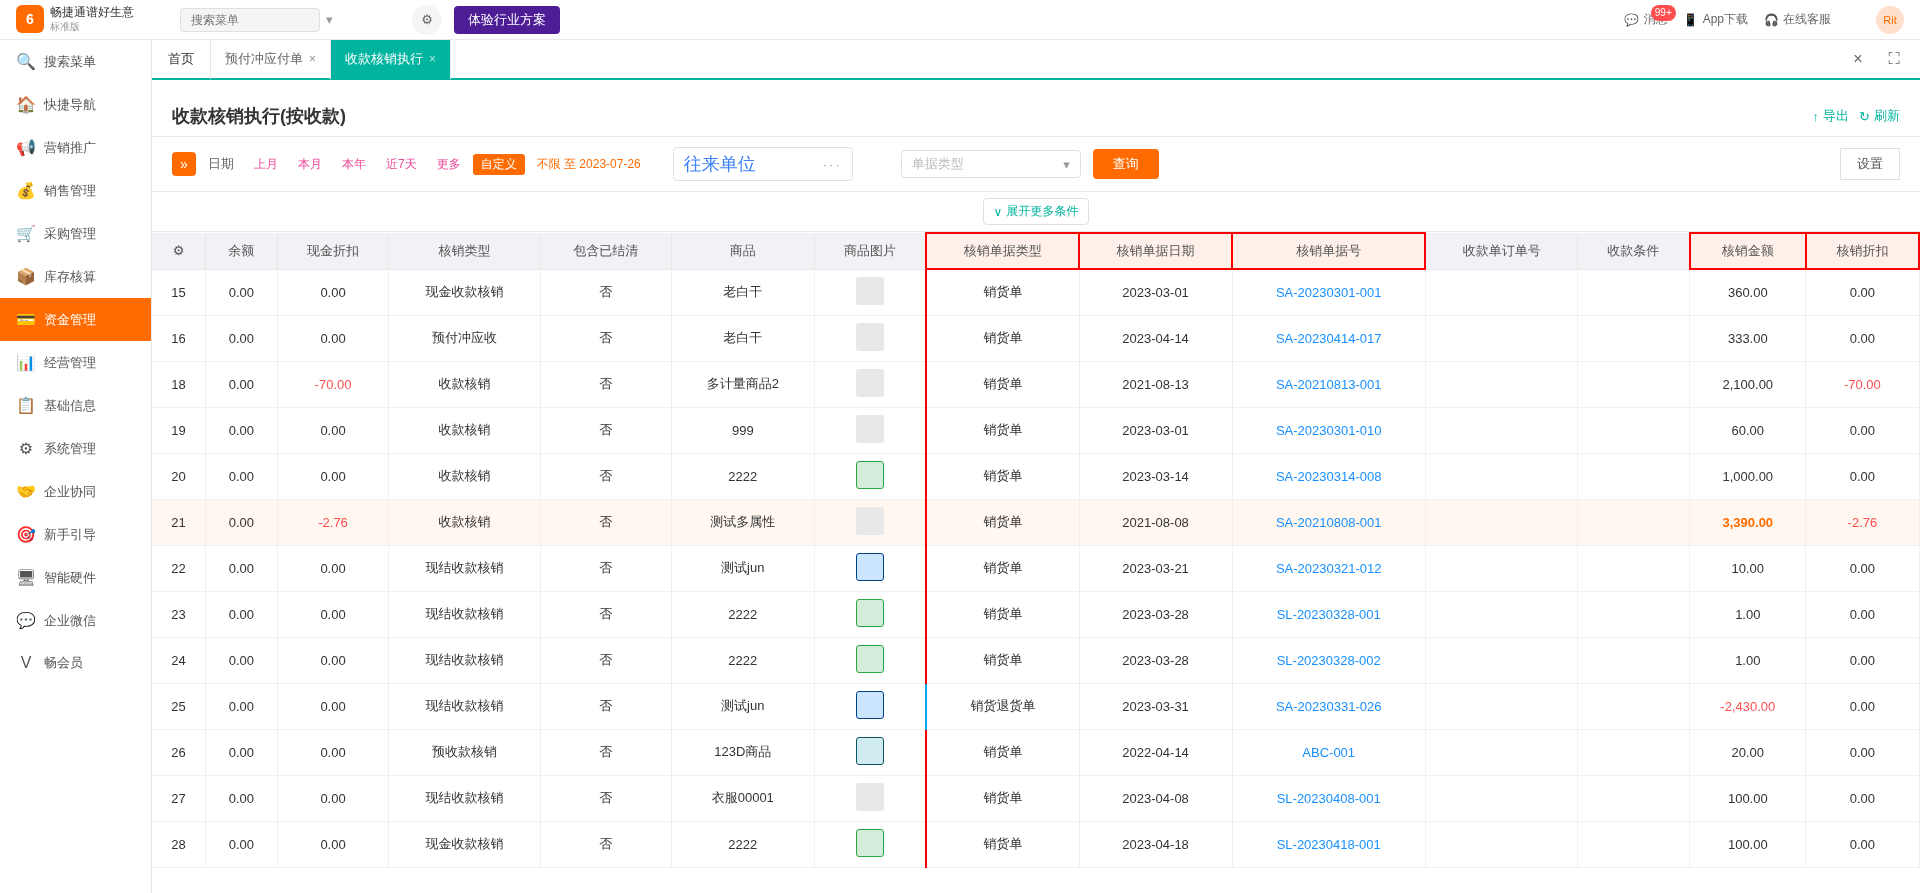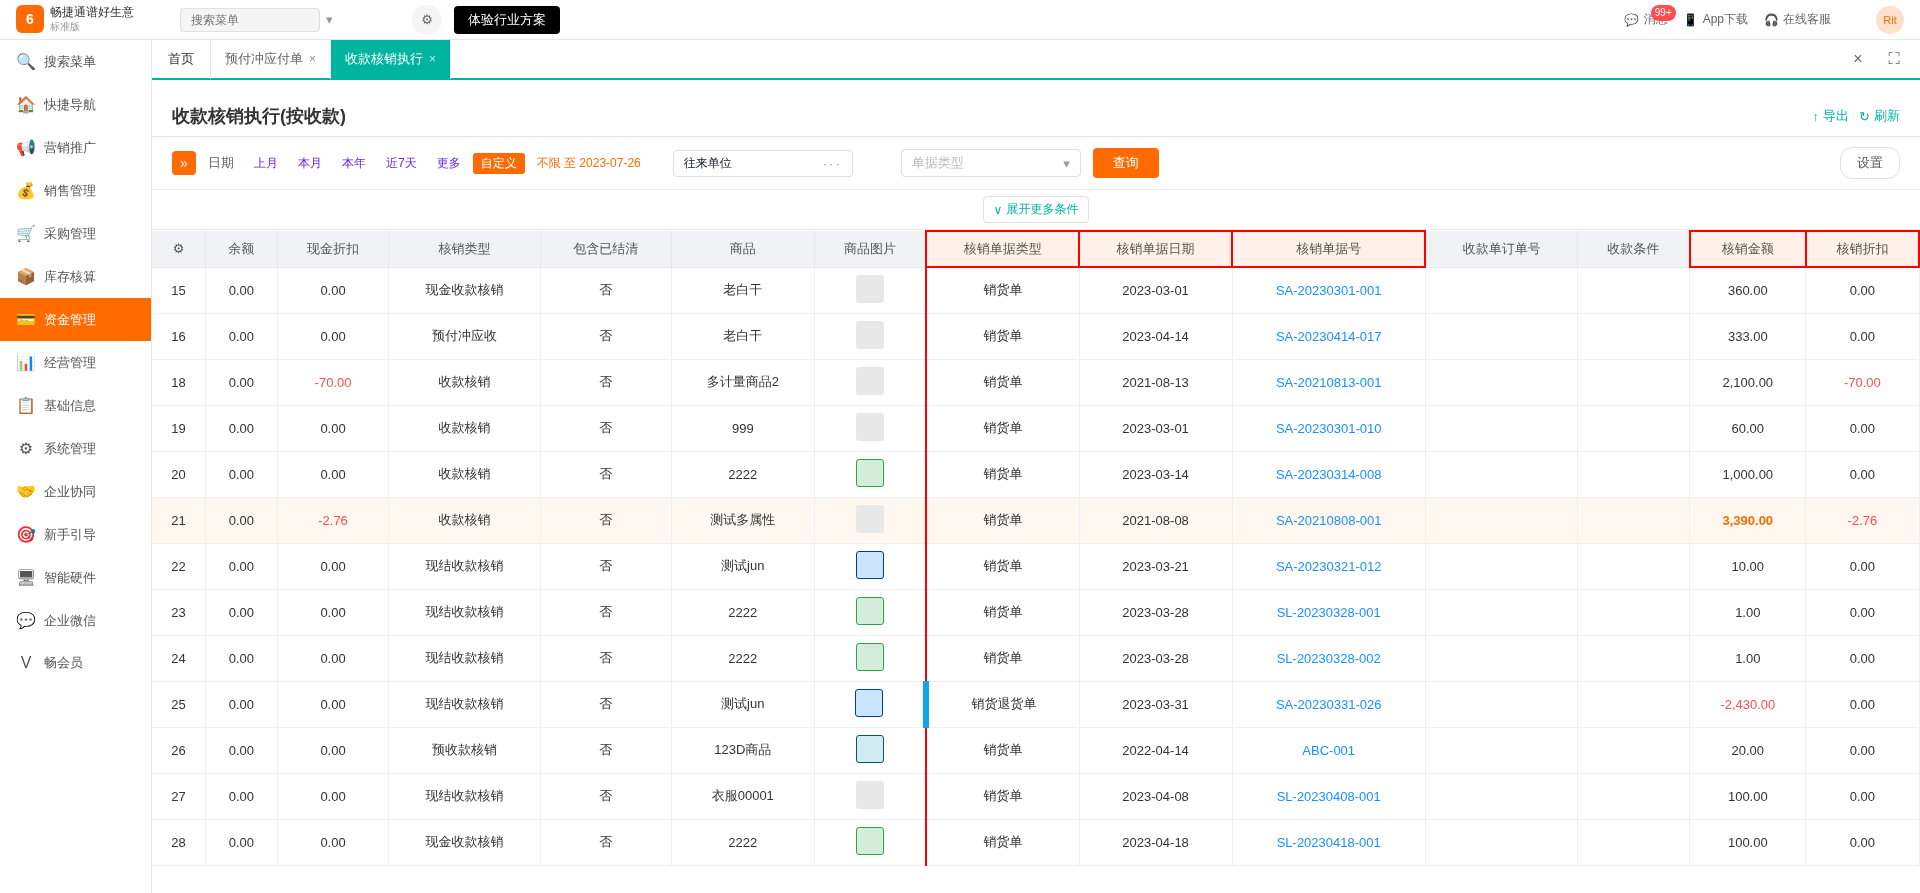--- a/index.html
+++ b/index.html
@@ -7,21 +7,21 @@
 
     
     .top-bar { height: 40px; background: #fff; display: flex; align-items: center; padding: 0 16px; border-bottom: 1px solid #e8e8e8; gap: 12px; }
     .top-bar-logo { display: flex; align-items: center; gap: 6px; width: 152px; }
     .logo-icon { width: 28px; height: 28px; background: #ff6b00; border-radius: 6px; display: flex; align-items: center; justify-content: center; color: #fff; font-size: 14px; font-weight: bold; }
     .logo-text { font-size: 12px; color: #333; line-height: 1.2; }
     .logo-sub { font-size: 10px; color: #999; }
     .top-bar-search { display: flex; align-items: center; gap: 6px; flex: 1; max-width: 220px; }
     .search-box { background: #f5f5f5; border: 1px solid #e0e0e0; border-radius: 4px; padding: 4px 10px; font-size: 12px; width: 140px; color: #bbb; }
     .top-bar-gear { width: 30px; height: 30px; background: #f5f5f5; border-radius: 50%; display: flex; align-items: center; justify-content: center; cursor: pointer; color: #666; }
-    .top-bar-btn { background: #000000; color: #fff; border: none; border-radius: 4px; padding: 5px 14px; font-size: 13px; cursor: pointer; }
+    .top-bar-btn { background: #4c1d95; color: #fff; border: none; border-radius: 4px; padding: 5px 14px; font-size: 13px; cursor: pointer; }
     .top-bar-right { margin-left: auto; display: flex; align-items: center; gap: 16px; font-size: 12px; color: #666; }
     .notification-badge { position: relative; display: inline-block; }
     .badge { position: absolute; top: -6px; right: -8px; background: #ff4d4f; color: #fff; border-radius: 8px; font-size: 10px; padding: 0 4px; line-height: 16px; }
     .top-bar-right-item { display: flex; align-items: center; gap: 4px; cursor: pointer; }
     .user-avatar { width: 28px; height: 28px; background: #ffe0cc; border-radius: 50%; display: flex; align-items: center; justify-content: center; font-size: 11px; color: #ff6b00; margin-left: 29px; }
 
     
     .main-layout { display: flex; height: calc(893px - 40px); }
 
     
@@ -52,29 +52,29 @@
     .page-title { font-size: 18px; font-weight: bold; color: #333; }
     .page-header-right { display: flex; align-items: center; gap: 10px; }
     .btn-export { display: flex; align-items: center; gap: 4px; color: #00b4a0; font-size: 13px; cursor: pointer; }
     .btn-refresh { display: flex; align-items: center; gap: 4px; color: #00b4a0; font-size: 13px; cursor: pointer; }
 
     
     .filter-bar { background: #fff; padding: 10px 20px; border-bottom: 1px solid #e8e8e8; display: flex; align-items: center; gap: 12px; flex-wrap: wrap; }
     .filter-toggle { width: 24px; height: 24px; background: #ff6b00; color: #fff; border-radius: 4px; display: flex; align-items: center; justify-content: center; cursor: pointer; font-size: 14px; }
     .filter-label { color: #666; font-size: 13px; }
     .filter-date-btns { display: flex; align-items: center; gap: 4px; }
-    .date-btn { padding: 2px 8px; font-size: 12px; color: #6d28d9; cursor: pointer; border: none; background: transparent; }
+    .date-btn { padding: 2px 8px; font-size: 12px; color: #ec4899; cursor: pointer; border: none; background: transparent; }
     .date-btn.active { background: #ff6b00; color: #fff; border-radius: 3px; }
     .date-range { color: #ff6b00; font-size: 12px; }
     .filter-input-group { display: flex; align-items: center; gap: 6px; border: 1px solid #e0e0e0; border-radius: 4px; padding: 4px 10px; min-width: 180px; }
-    .filter-input-placeholder { color: #0f172a; font-size: 12px; flex: 1; }
+    .filter-input-placeholder { color: #3b82f6; font-size: 18px; flex: 1; }
     .filter-dots { color: #999; letter-spacing: 2px; }
     .filter-select-placeholder { color: #bbb; font-size: 13px; flex: 1; }
     .btn-query { background: #ff6b00; color: #fff; border: none; border-radius: 4px; padding: 6px 20px; font-size: 13px; cursor: pointer; }
-    .btn-setting { background: #fff; color: #555; border: 1px solid #e0e0e0; border-radius: 12px; padding: 6px 16px; font-size: 13px; cursor: pointer; margin-left: auto; }
+    .btn-setting { background: #fff; color: #555; border: 1px solid #e0e0e0; border-radius: 0; padding: 6px 16px; font-size: 13px; cursor: pointer; margin-left: auto; }
     .expand-more { display: flex; align-items: center; gap: 4px; color: #00b4a0; font-size: 12px; cursor: pointer; padding: 4px 10px; border: 1px solid #e0e0e0; border-radius: 4px; background: #fff; align-self: center; margin: 0 auto; }
 
     
     .expand-row { background: #fff; display: flex; justify-content: center; padding: 6px 0; border-bottom: 1px solid #e8e8e8; }
 
     
     .table-wrapper { flex: 1; overflow: auto; background: #fff; margin: 0; }
     table { width: 100%; border-collapse: collapse; font-size: 13px; }
     thead th { background: #f0f2f5; color: #555; font-weight: 500; padding: 8px 10px; border-bottom: 1px solid #e8e8e8; border-right: 1px solid #e8e8e8; white-space: nowrap; text-align: center; position: sticky; top: 0; z-index: 2; }
     tbody td { padding: 7px 10px; border-bottom: 1px solid #f0f0f0; border-right: 1px solid #f0f0f0; text-align: center; white-space: nowrap; color: #333; }
@@ -425,21 +425,21 @@
       <td style="">0.00</td>
     </tr>
               <tr>
       <td>25</td>
       <td>0.00</td>
       <td>0.00</td>
       <td>现结收款核销</td>
       <td>否</td>
       <td>测试jun</td>
       <td><div class="img-placeholder" style="background:#cce5ff;border:1px solid #004085;"></div></td>
-      <td style="border-left:6px solid #0ea5e9;border-right:1px solid #f0f0f0;">销货退货单</td>
+      <td style="border-left:2px solid #0ea5e9;border-right:1px solid #f0f0f0;">销货退货单</td>
       <td>2023-03-31</td>
       <td><a class="td-link">SA-20230331-026</a></td>
       <td></td>
       <td></td>
       <td style="color:#ff4d4f;">-2,430.00</td>
       <td style="">0.00</td>
     </tr>
               <tr>
       <td>26</td>
       <td>0.00</td>

